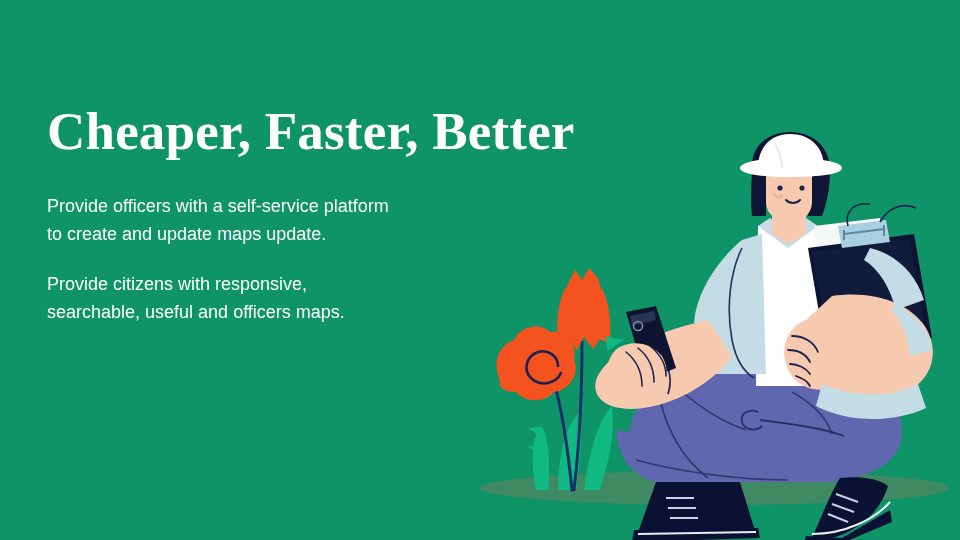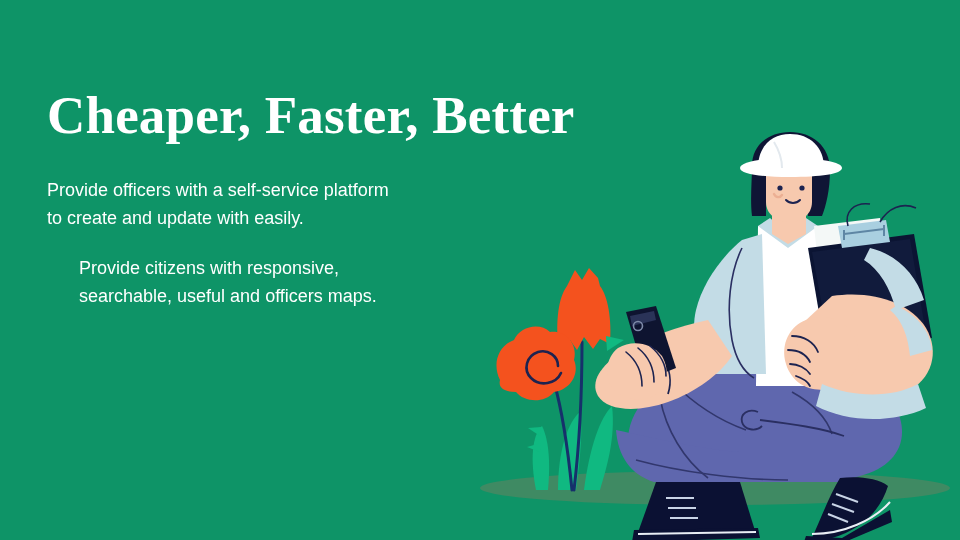--- a/index.html
+++ b/index.html
@@ -13,42 +13,42 @@
     width: 960px;
     height: 540px;
     overflow: hidden;
     background: #0E9467;
     font-family: "Liberation Sans", sans-serif;
   }
   
   .text-block {
     position: absolute;
     left: 47px;
-    top: 84px;
+    top: 100px;
     width: 540px;
   }
   .slide-title {
     font-family: "Liberation Serif", serif;
     font-weight: 700;
     font-size: 53px;
     line-height: 62px;
     color: #ffffff;
     letter-spacing: 0.2px;
     margin: 0 0 30px 0;
     white-space: nowrap;
   }
   .body-para {
     font-family: "Liberation Sans", sans-serif;
     font-weight: 400;
     font-size: 18px;
     line-height: 28px;
     color: #ffffff;
     margin: 0 0 22px 0;
   }
-  .body-para:last-child { margin-bottom: 0; margin-left: 32px; }
+  .body-para:last-child { margin-bottom: 0; }
   .body-para .ln { display: block; }
 
   
   .illustration {
     position: absolute;
     left: 440px;
     top: 130px;
     width: 520px;
     height: 410px;
   }
@@ -58,21 +58,21 @@
 <body>
 
 <div id="slide" style="background: rgb(14, 148, 103);">
 
   <div class="text-block">
 
     <h1 class="slide-title">Cheaper, Faster, Better</h1>
 
     <p class="body-para">
       <span class="ln">Provide officers with a self-service platform</span>
-      <span class="ln">to create and update with easily.</span>
+      <span class="ln">to create and update maps update.</span>
     </p>
 
     <p class="body-para">
       <span class="ln">Provide citizens with responsive,</span>
       <span class="ln">searchable, useful and officers maps.</span>
     </p>
   </div>
 
   <div class="illustration">
     <svg width="520" height="410" viewBox="0 0 520 410" xmlns="http://www.w3.org/2000/svg">

